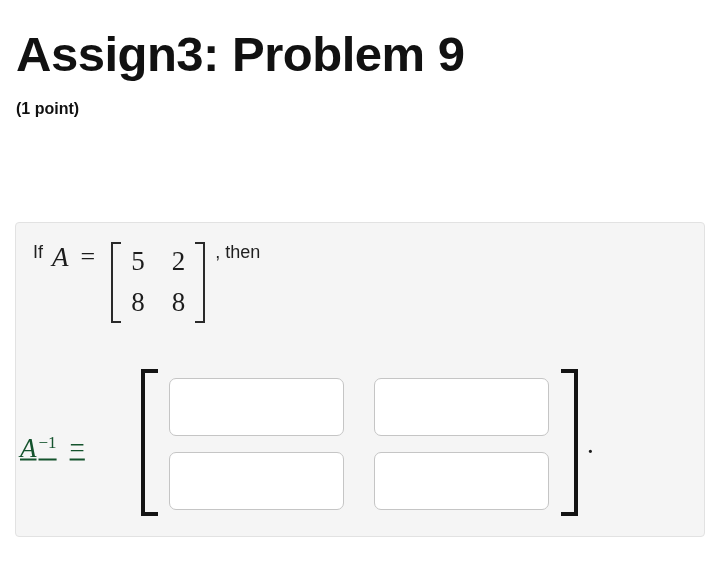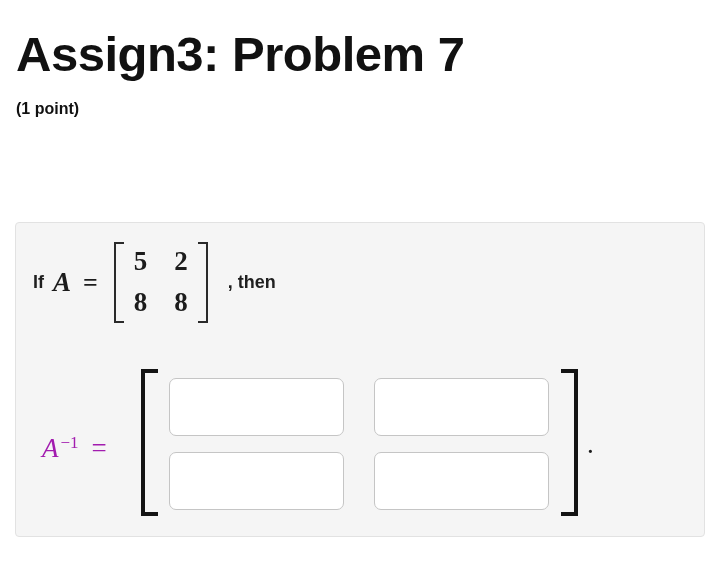--- a/index.html
+++ b/index.html
@@ -45,22 +45,21 @@
     border-radius: 4px;
   }
 
   
   .line1 {
     position: absolute;
     left: 17px;
     top: 19px;
     height: 81px;
     display: flex;
-    align-items: center;
-    font-weight: bold;
+    align-items: flex-start;
   }
   .plain-text {
     font-size: 18px;
     color: #1f1f1f;
   }
   .math-var {
     font-family: "Liberation Serif", serif;
     font-style: italic;
     font-size: 27px;
     color: #1c1c1c;
@@ -94,40 +93,41 @@
     grid-template-columns: auto auto;
     column-gap: 27px;
     padding: 3px 10px 5px 10px;
     align-content: space-between;
     justify-items: center;
     font-family: "Liberation Serif", serif;
     font-size: 27px;
     color: #1c1c1c;
     line-height: 1.2;
   }
-  .then-text { margin-left: 20px; }
+  .then-text { margin-left: 10px; }
 
   
   .line2 {
     position: absolute;
     left: 0;
     top: 146px;
     width: 100%;
     height: 147px;
   }
   .answer-lhs {
     position: absolute;
-    left: 26px;
+    left: 4px;
     top: 79px;
     transform: translateY(-50%);
     font-family: "Liberation Serif", serif;
     font-size: 27px;
     font-style: normal;
-    color: #a21caf;
+    color: #14532d;
     white-space: nowrap;
+    text-decoration: underline;
   }
   .answer-lhs .var { font-style: italic; }
   .answer-lhs sup {
     font-size: 17px;
     font-style: normal;
     vertical-align: 9px;
     margin-left: 2px;
   }
   .answer-lhs .eq { margin-left: 13px; font-style: normal; }
 
@@ -183,21 +183,21 @@
     top: 62px;
     font-family: "Liberation Serif", serif;
     font-size: 27px;
     color: #1c1c1c;
     line-height: 1;
   }
 </style>
 </head>
 <body>
 
-<h1 class="page-title">Assign3: Problem 7</h1>
+<h1 class="page-title">Assign3: Problem 9</h1>
 <div class="points-label">(1 point)</div>
 
 <section class="panel">
 
   <div class="line1">
     <span class="plain-text">If</span>
     <span class="math-var">A</span>
     <span class="math-eq">=</span>
     <span class="smatrix">
       <span class="sbracket left"></span>

